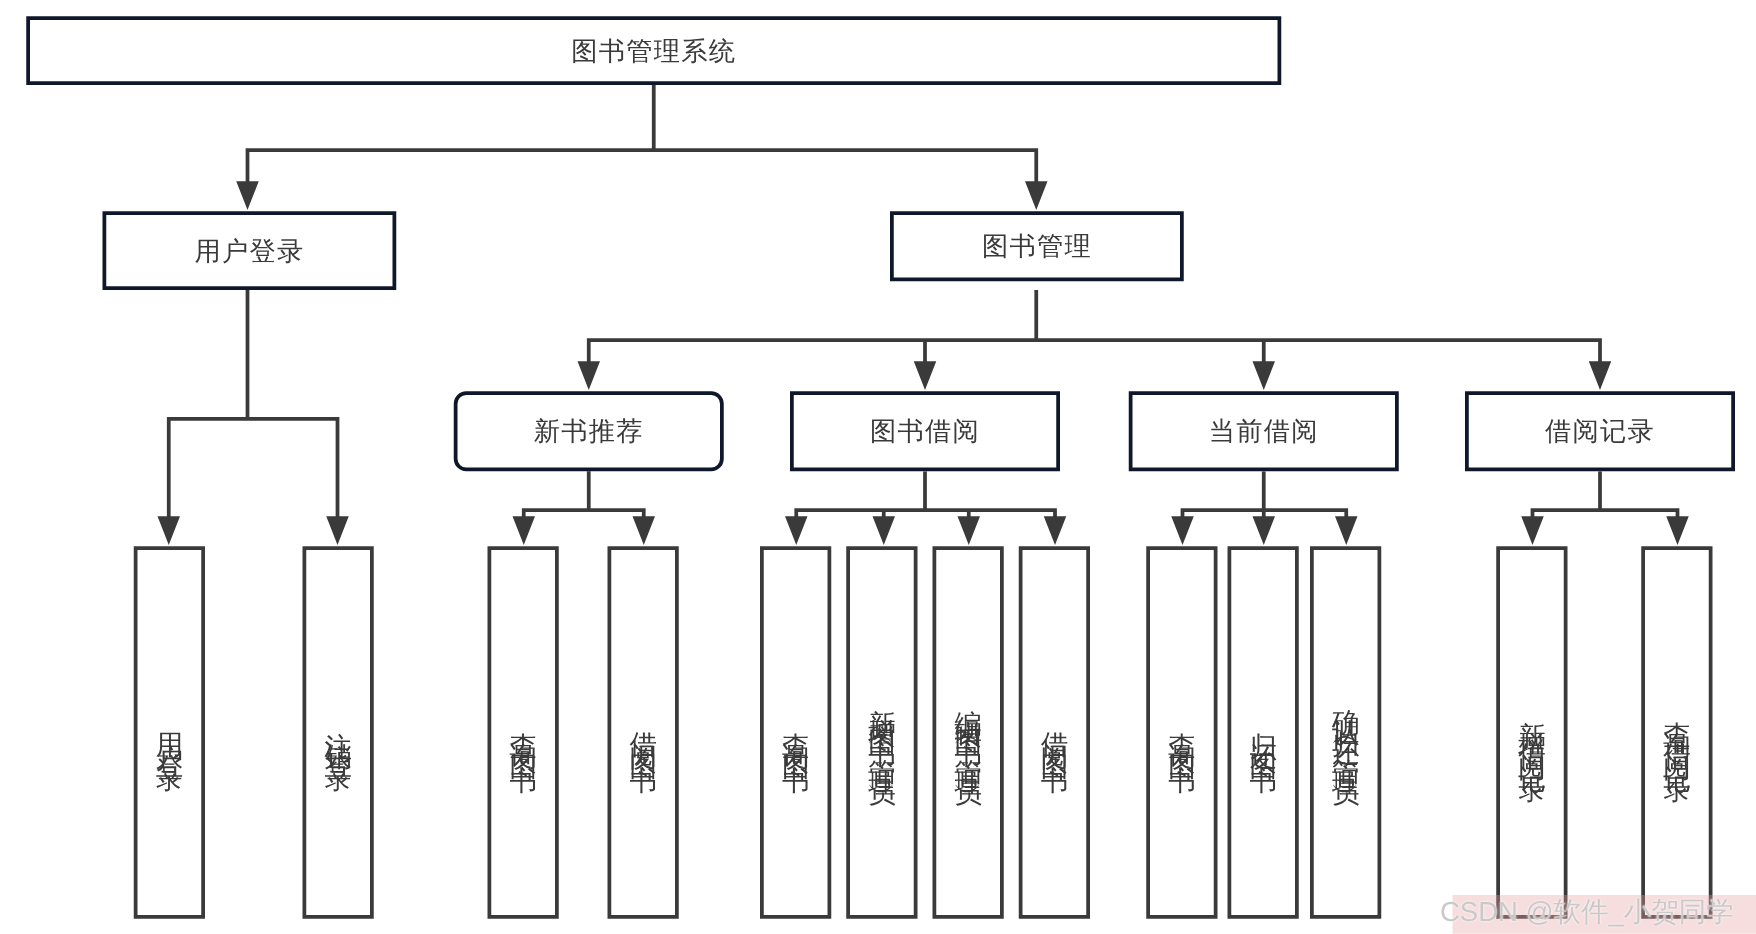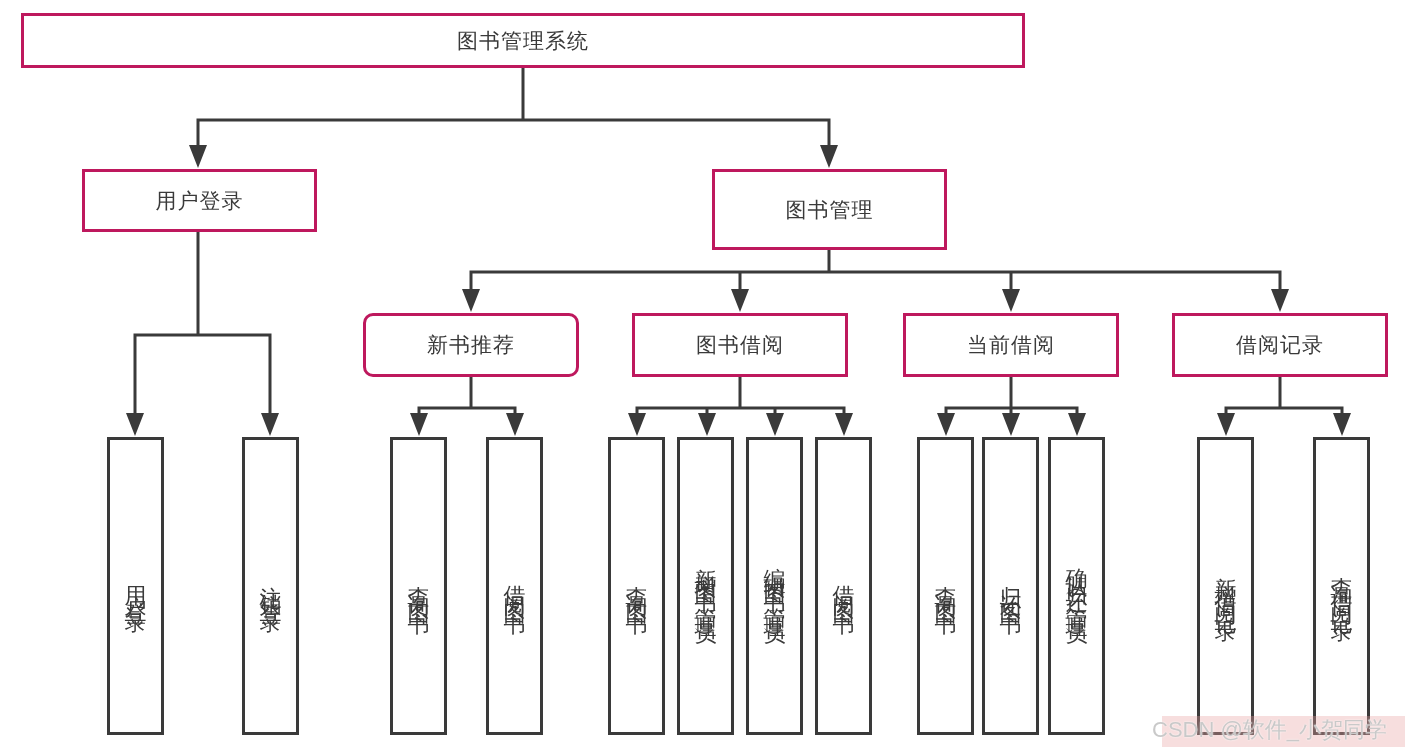--- a/index.html
+++ b/index.html
@@ -3,21 +3,21 @@
 <meta charset="utf-8">
 <style>
   html,body{margin:0;padding:0;}
   body{
     width:1405px;height:747px;background:#ffffff;overflow:hidden;position:relative;
     font-family:"Liberation Sans","DejaVu Sans",sans-serif;
   }
   #canvas{position:absolute;left:0;top:0;width:1405px;height:747px;}
   svg.connectors{position:absolute;left:0;top:0;z-index:0;}
   .hbox{
-    position:absolute;box-sizing:border-box;border:3px solid #be185d;background:#fff;
+    position:absolute;box-sizing:border-box;border:3px solid #0f172a;background:#fff;
     display:flex;align-items:center;justify-content:center;z-index:1;
   }
   .hbox span{font-size:21px;color:#3a3a3a;letter-spacing:1px;}
   .vbox{
     position:absolute;box-sizing:border-box;border:3px solid #3a3a3a;background:#fff;
     display:flex;align-items:center;justify-content:center;z-index:1;
   }
   .vbox span{
     writing-mode:vertical-rl;text-orientation:mixed;
     font-size:22px;color:#3a3a3a;letter-spacing:9px;line-height:1;
@@ -66,21 +66,21 @@
     </g>
   </svg>
 
   <div class="hbox" style="left:21px;top:13px;width:1004px;height:55px;">
     <span>图书管理系统</span>
   </div>
 
   <div class="hbox" style="left:82px;top:169px;width:235px;height:63px;">
     <span>用户登录</span>
   </div>
-  <div class="hbox" style="left:712px;top:169px;width:235px;height:81px;">
+  <div class="hbox" style="left:712px;top:169px;width:235px;height:56px;">
     <span>图书管理</span>
   </div>
 
   <div class="hbox" style="left:363px;top:313px;width:216px;height:64px;border-radius:10px;">
     <span>新书推荐</span>
   </div>
   <div class="hbox" style="left:632px;top:313px;width:216px;height:64px;">
     <span>图书借阅</span>
   </div>
   <div class="hbox" style="left:903px;top:313px;width:216px;height:64px;">

